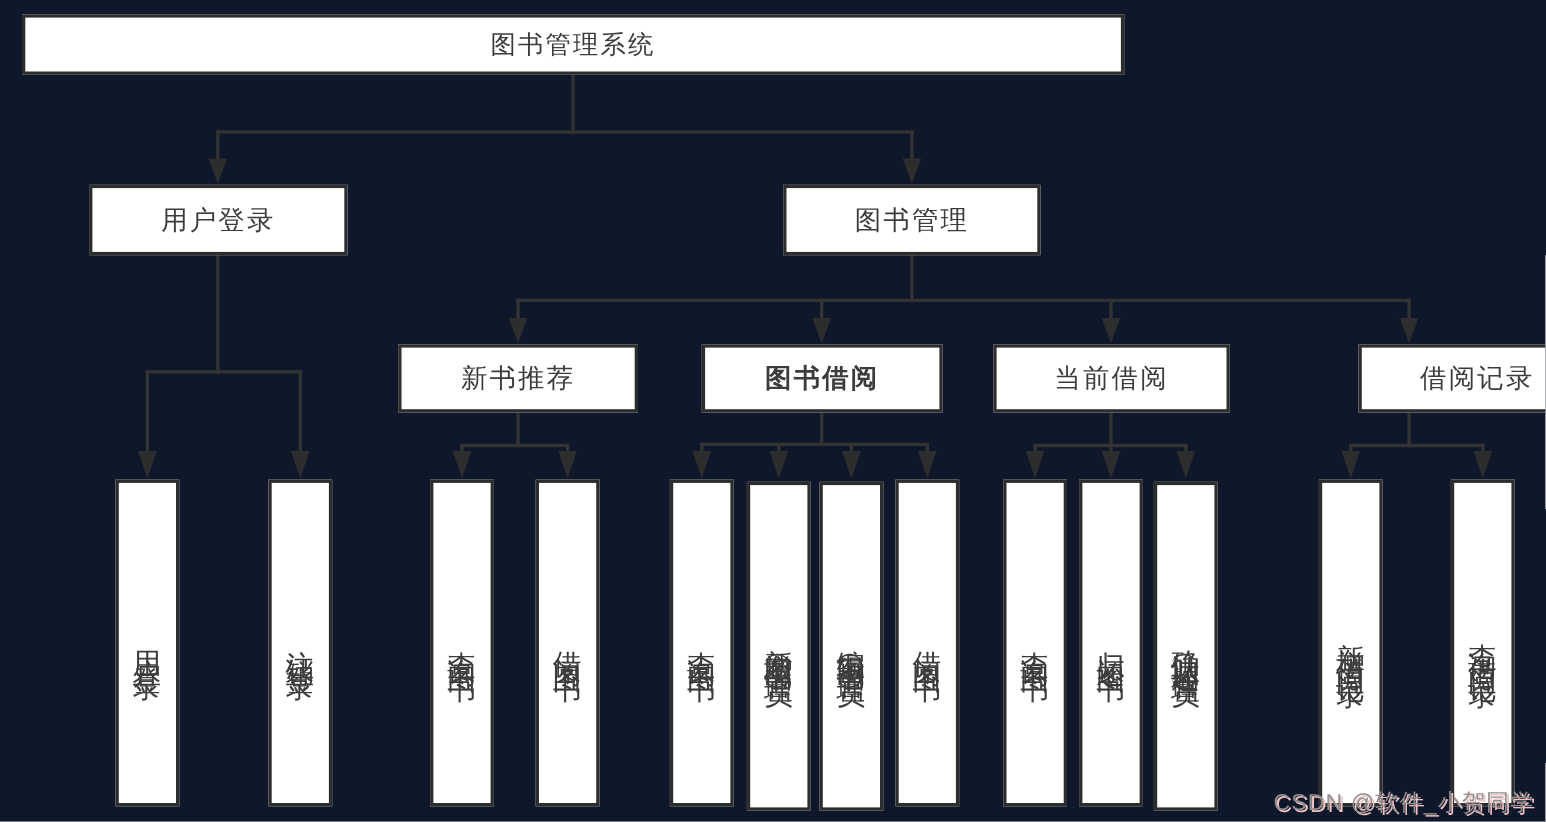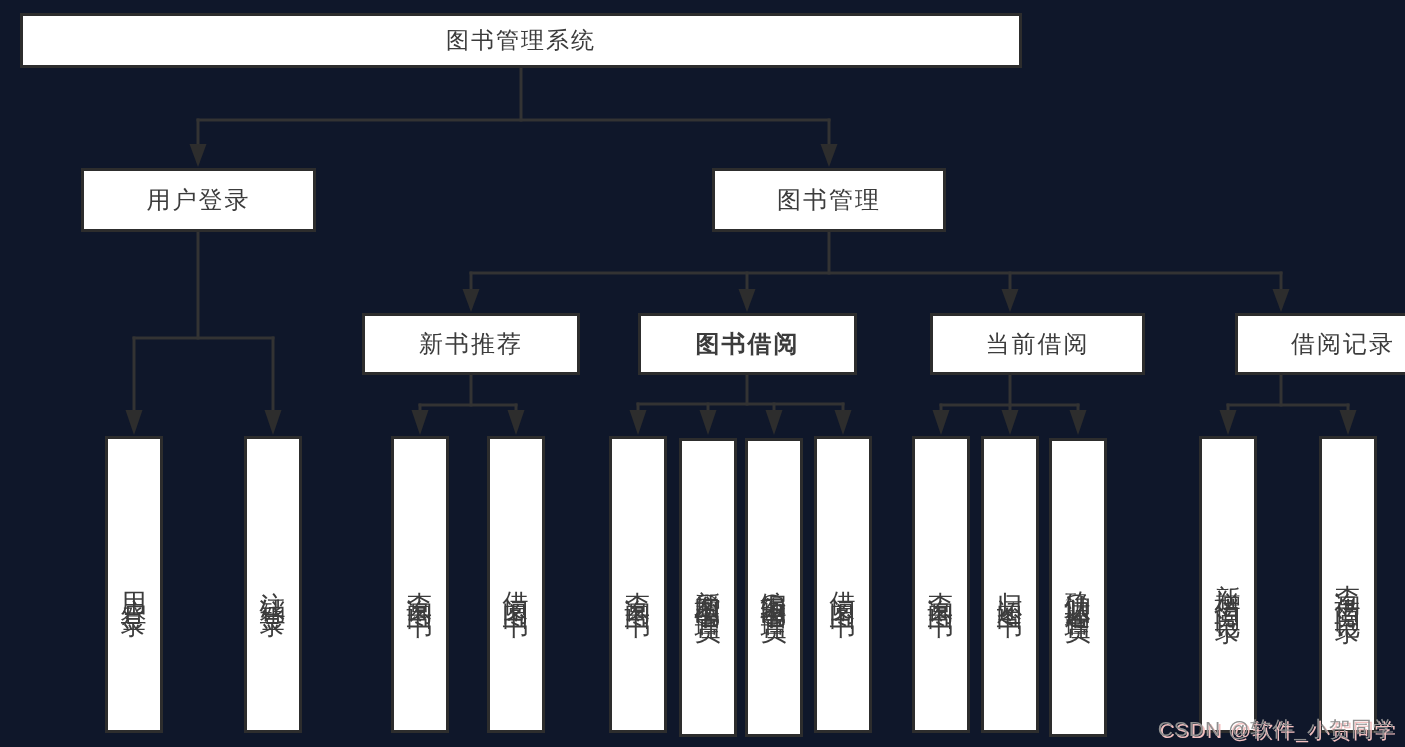--- a/index.html
+++ b/index.html
@@ -141,21 +141,21 @@
   <div class="box" style="left:712px; top:168px; width:234px; height:64px;">
     <span class="hlabel">图书管理</span>
   </div>
 
   <div class="box" style="left:362px; top:313px; width:218px; height:62px;">
     <span class="hlabel">新书推荐</span>
   </div>
   <div class="box" style="left:638px; top:313px; width:219px; height:62px;font-weight:bold;">
     <span class="hlabel">图书借阅</span>
   </div>
-  <div class="box" style="left:903px; top:313px; width:215px; height:62px;margin-left:27px;">
+  <div class="box" style="left:903px; top:313px; width:215px; height:62px;">
     <span class="hlabel">当前借阅</span>
   </div>
   <div class="box" style="left:1235px; top:313px; width:216px; height:62px;">
     <span class="hlabel">借阅记录</span>
   </div>
 
   <div class="box leaf ls-short" style="left:105px; top:436px; width:58px; height:297px;">
     <span class="vlabel">用户登录</span>
   </div>
   <div class="box leaf ls-short" style="left:244px; top:436px; width:58px; height:297px;">

